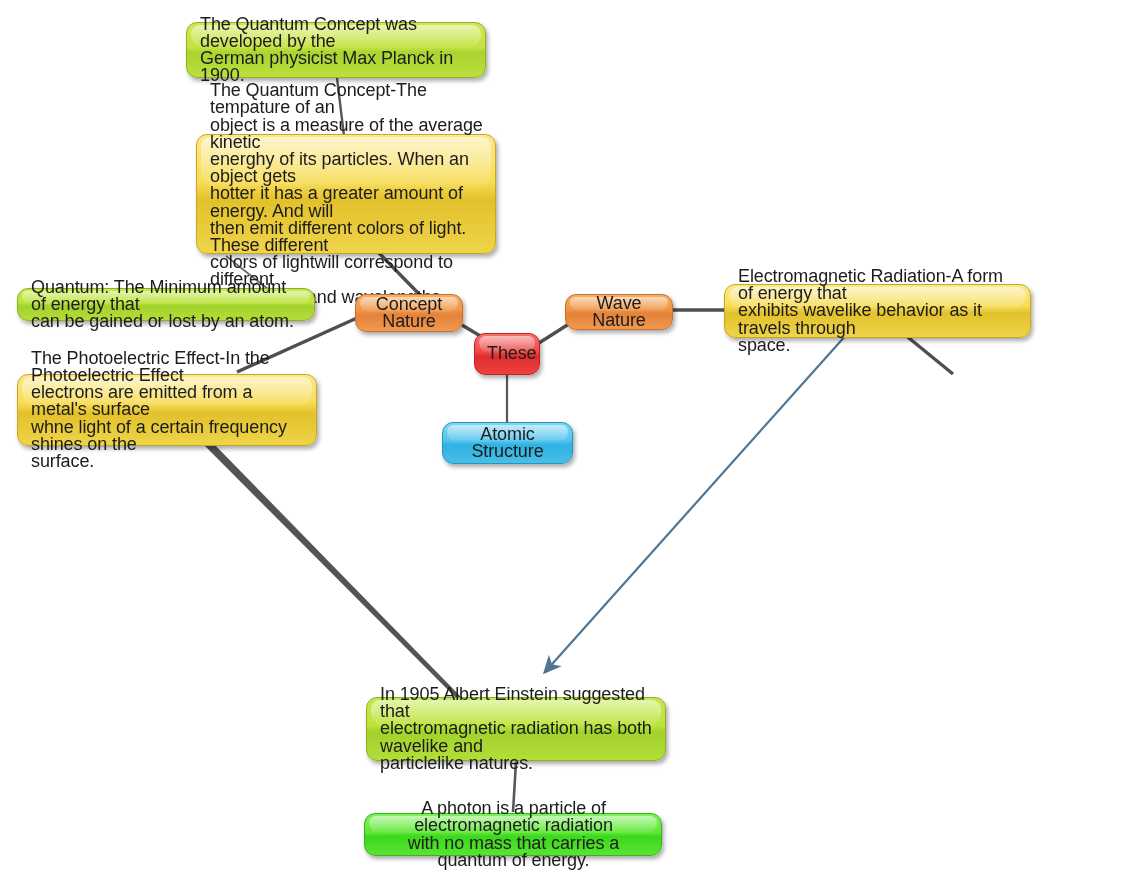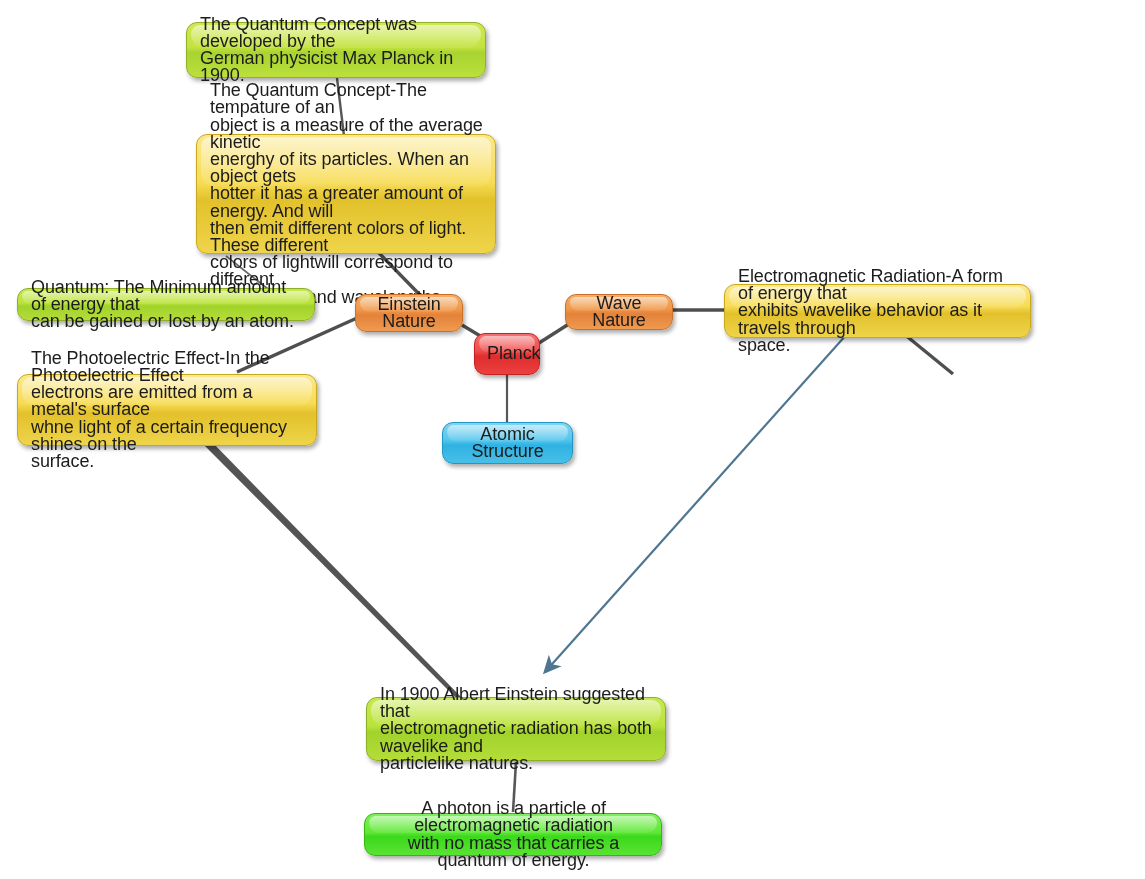--- a/index.html
+++ b/index.html
@@ -160,44 +160,44 @@
   </div>
 
   <div class="node n-yellow pad-multi" style="left:17px; top:374px; width:300px; height:72px;">
     <span class="txt">The Photoelectric Effect-In the Photoelectric Effect
 electrons are emitted from a metal's surface
 whne light of a certain frequency shines on the
 surface.</span>
   </div>
 
   <div class="node n-orange pad-center" style="left:355px; top:294px; width:108px; height:38px;">
-    <span class="txt">Einstein Nature</span>
+    <span class="txt">Concept Nature</span>
   </div>
 
   <div class="node n-orange pad-center" style="left:565px; top:294px; width:108px; height:36px;">
     <span class="txt">Wave Nature</span>
   </div>
 
   <div class="node n-red pad-center" style="left:474px; top:333px; width:66px; height:42px;">
-    <span class="txt">Planck</span>
+    <span class="txt">These</span>
   </div>
 
   <div class="node n-blue pad-center" style="left:442px; top:422px; width:131px; height:42px;">
     <span class="txt">Atomic Structure</span>
   </div>
 
   <div class="node n-yellow pad-multi" style="left:724px; top:284px; width:307px; height:54px;">
     <span class="txt">Electromagnetic Radiation-A form of energy that
 exhibits wavelike behavior as it travels through
 space.</span>
   </div>
 
 
   <div class="node n-green2 pad-multi" style="left:366px; top:697px; width:300px; height:64px;">
-    <span class="txt">In 1900 Albert Einstein suggested that
+    <span class="txt">In 1905 Albert Einstein suggested that
 electromagnetic radiation has both wavelike and
 particlelike natures.</span>
   </div>
 
   <div class="node n-brightgreen pad-multi" style="left:364px; top:813px; width:298px; height:43px;text-align:center;">
     <span class="txt">A photon is a particle of electromagnetic radiation
 with no mass that carries a quantum of energy.</span>
   </div>
 
 </div>

